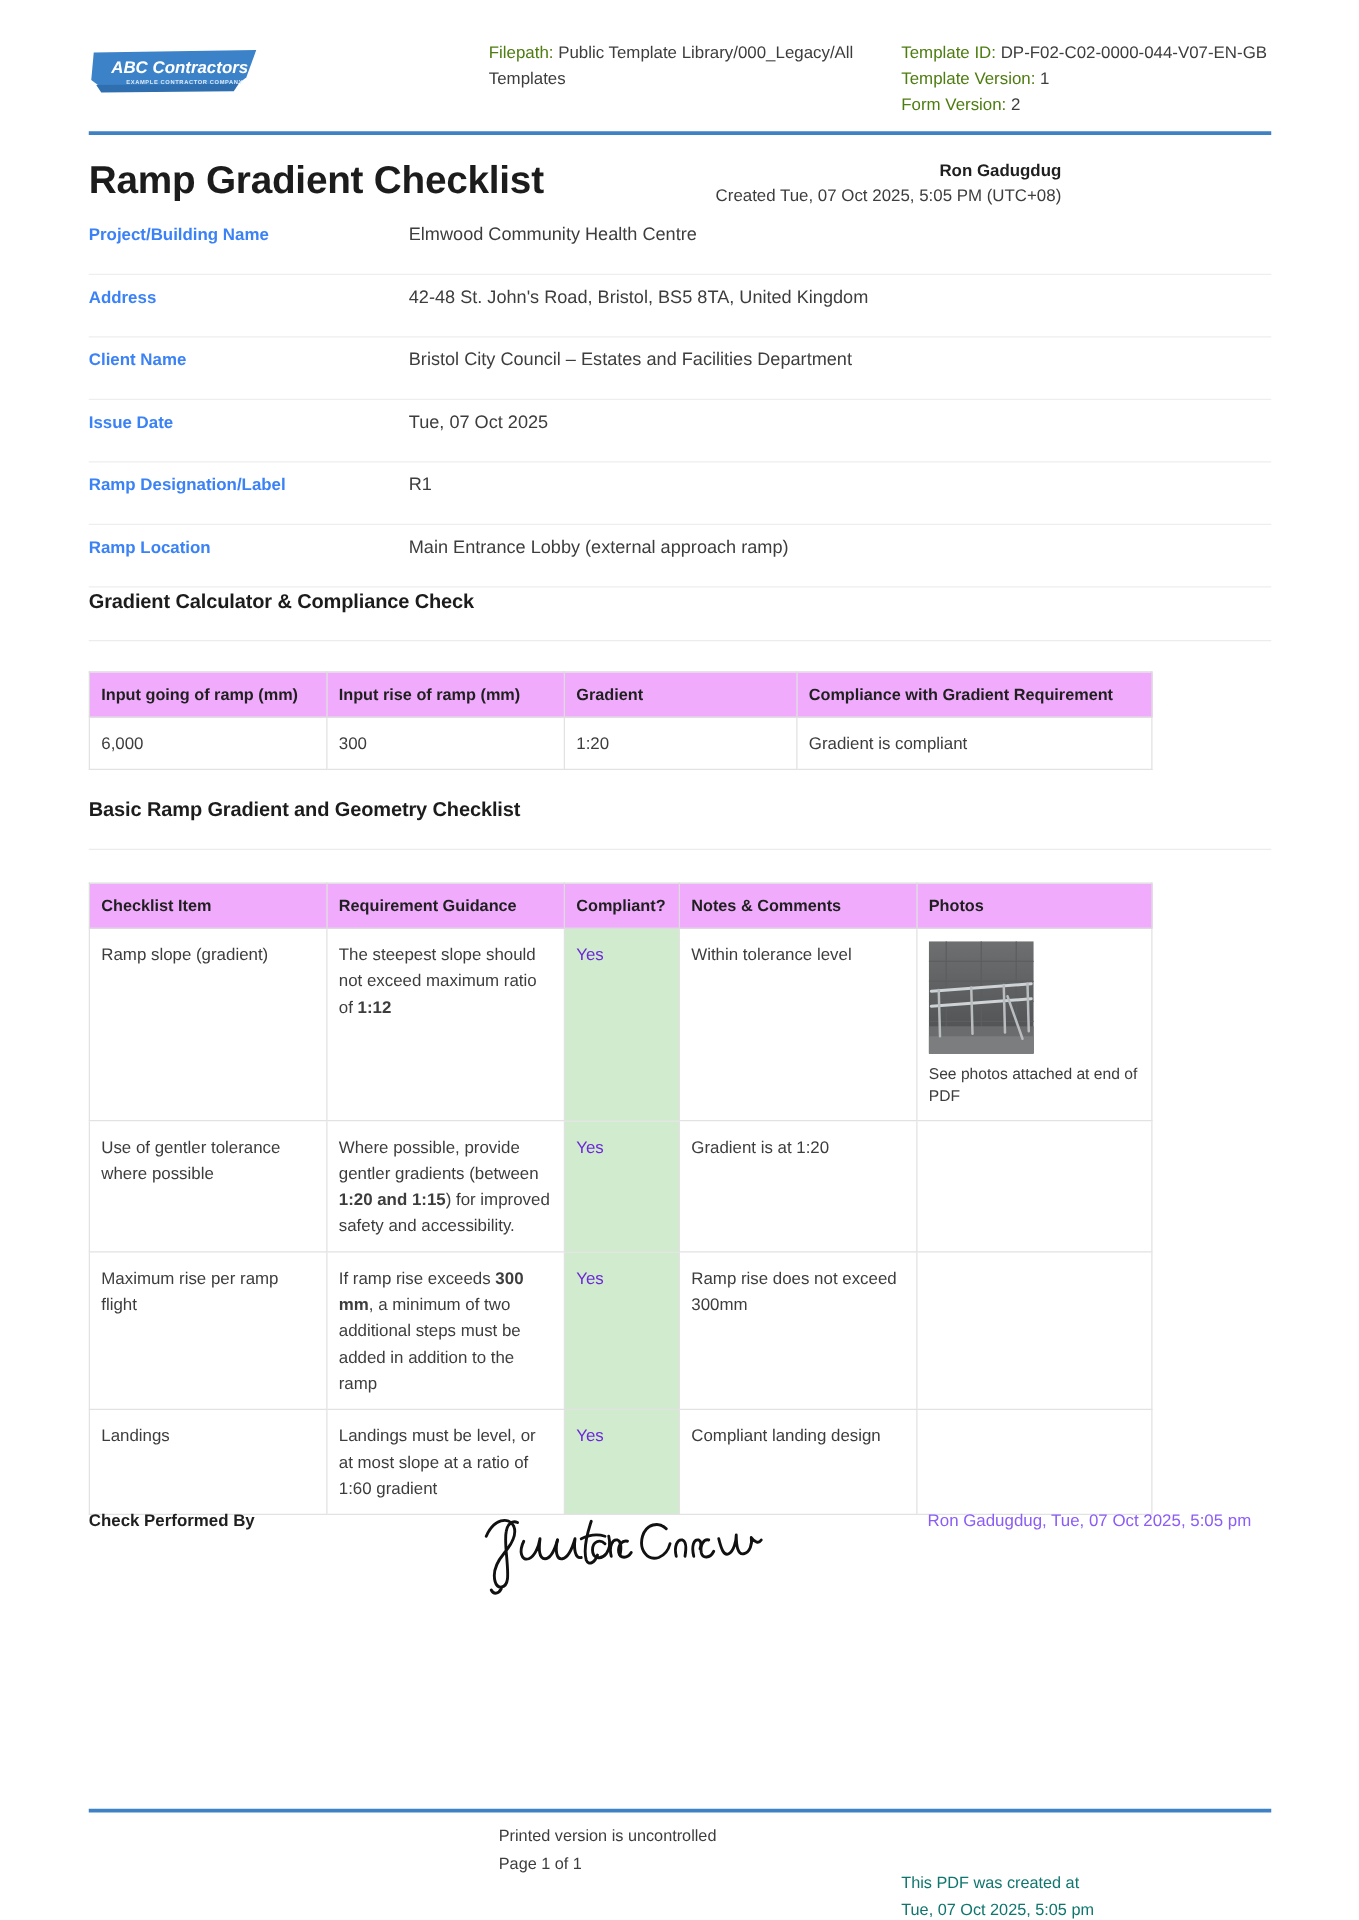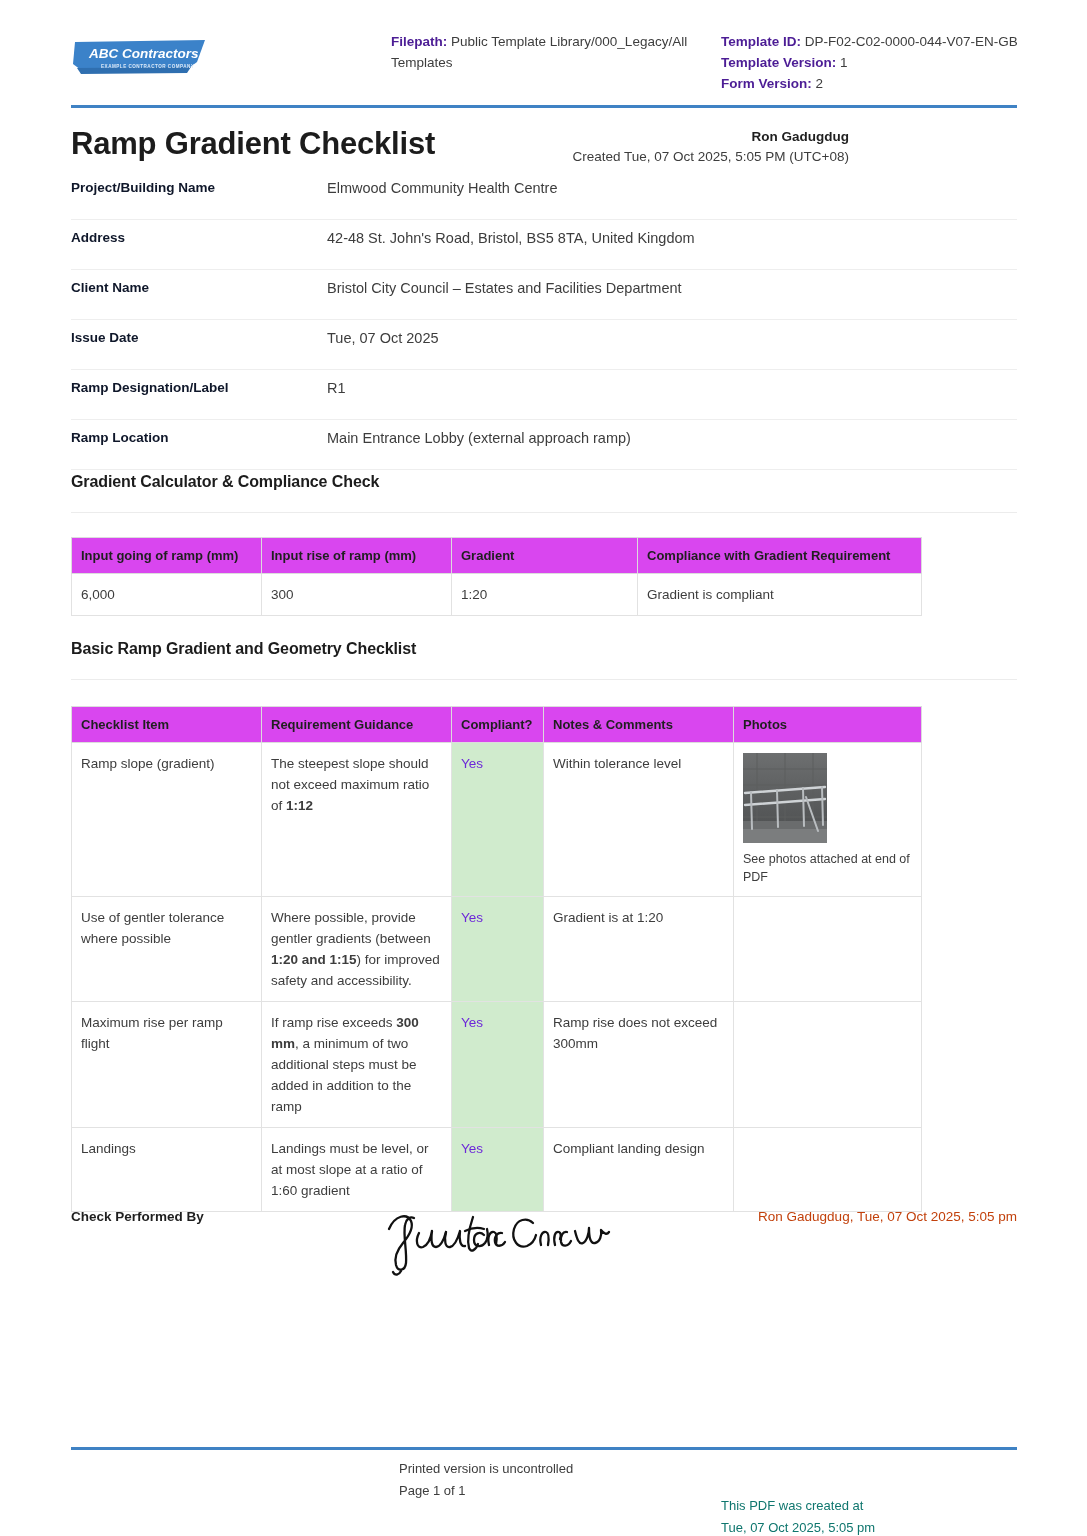--- a/index.html
+++ b/index.html
@@ -14,51 +14,51 @@
 
   
   .hdr{position:absolute;left:0;top:0;width:1087px;height:108px;}
   .logo{position:absolute;left:71px;top:38px;width:138px;height:38px;}
   .logo svg{display:block;}
 
   .hdr-mid{position:absolute;left:391px;top:31px;width:300px;
            font-size:13.5px;line-height:21px;color:#3d3d3d;}
   .hdr-right{position:absolute;left:721px;top:31px;width:310px;
              font-size:13.5px;line-height:21px;color:#3d3d3d;}
-  .hdr b{font-weight:bold;color:#4c1d95;}
+  .hdr b{font-weight:normal;color:#4d7c0f;}
 
   .rule-blue{position:absolute;left:71px;width:946px;height:3px;background:#3f82c4;}
   .rule-top{top:105px;}
   .rule-bottom{top:1447px;}
 
   
   .title{position:absolute;left:71px;top:126px;font-size:31px;font-weight:bold;
          letter-spacing:-.2px;color:#1c1c1c;}
   .meta{position:absolute;right:70px;top:127px;text-align:right;
         font-size:13.5px;line-height:20px;color:#3d3d3d;}
   .meta .who{font-weight:bold;color:#1f1f1f;}
 
   
   .fields{position:absolute;left:71px;top:170px;width:946px;}
   .frow{position:relative;border-bottom:1px solid #eeeeee;min-height:50px;
         box-sizing:border-box;padding-top:8px;}
   .frow .lbl{position:absolute;left:0;top:8px;width:240px;font-size:13.5px;
-             font-weight:bold;color:#0f172a;line-height:19px;}
+             font-weight:bold;color:#3b82f6;line-height:19px;}
   .frow .val{margin-left:256px;font-size:14.5px;color:#3d3d3d;line-height:20px;
              padding-bottom:18px;}
 
   
   .sec{position:absolute;left:71px;width:946px;}
   .sec h2{margin:0;font-size:16px;font-weight:bold;color:#1c1c1c;letter-spacing:-.1px;}
   .sec .sep{margin-top:21px;height:1px;background:#ececec;width:946px;}
 
   
   table{border-collapse:collapse;table-layout:fixed;}
   .tbl{position:absolute;left:71px;width:850px;font-size:13.5px;}
-  .tbl th{background:#d946ef;border:1px solid #dcdcdc;text-align:left;
+  .tbl th{background:#f0abfc;border:1px solid #dcdcdc;text-align:left;
           font-weight:bold;color:#1f1f1f;padding:10px 9px;font-size:13px;
           vertical-align:middle;}
   .tbl td{border:1px solid #e2e2e2;padding:10px 9px;vertical-align:top;
           color:#3d3d3d;line-height:21px;}
 
   
   .t-grad{top:537px;}
   .t-grad col.c1{width:190px}.t-grad col.c2{width:190px}
   .t-grad col.c3{width:186px}.t-grad col.c4{width:284px}
   .t-grad td{height:18px;}
@@ -69,21 +69,21 @@
   .t-chk col.c3{width:92px}.t-chk col.c4{width:190px}
   .t-chk col.c5{width:188px}
   .t-chk td.compliant{background:#d0ebcd;color:#6d28d9;}
   .photo{width:84px;height:90px;display:block;border:0;}
   .photo-cap{margin-top:7px;font-size:12.5px;line-height:18px;color:#3d3d3d;}
 
   
   .sign{position:absolute;left:71px;top:1207px;width:946px;height:90px;}
   .sign .lbl{position:absolute;left:0;top:2px;font-size:13.5px;font-weight:bold;color:#1f1f1f;}
   .sign .sig{position:absolute;left:310px;top:-8px;width:230px;height:80px;}
-  .sign .by{position:absolute;right:0;top:2px;font-size:13.5px;color:#c2410c;}
+  .sign .by{position:absolute;right:16px;top:2px;font-size:13.5px;color:#8b5cf6;}
 
   
   .foot-a{position:absolute;left:399px;top:1458px;font-size:13px;line-height:22px;color:#3d3d3d;}
   .foot-b{position:absolute;left:721px;top:1458px;font-size:13px;line-height:22px;color:#0f766e;margin-top:37px;}
 </style>
 </head>
 <body>
 
 <div class="page">
 

